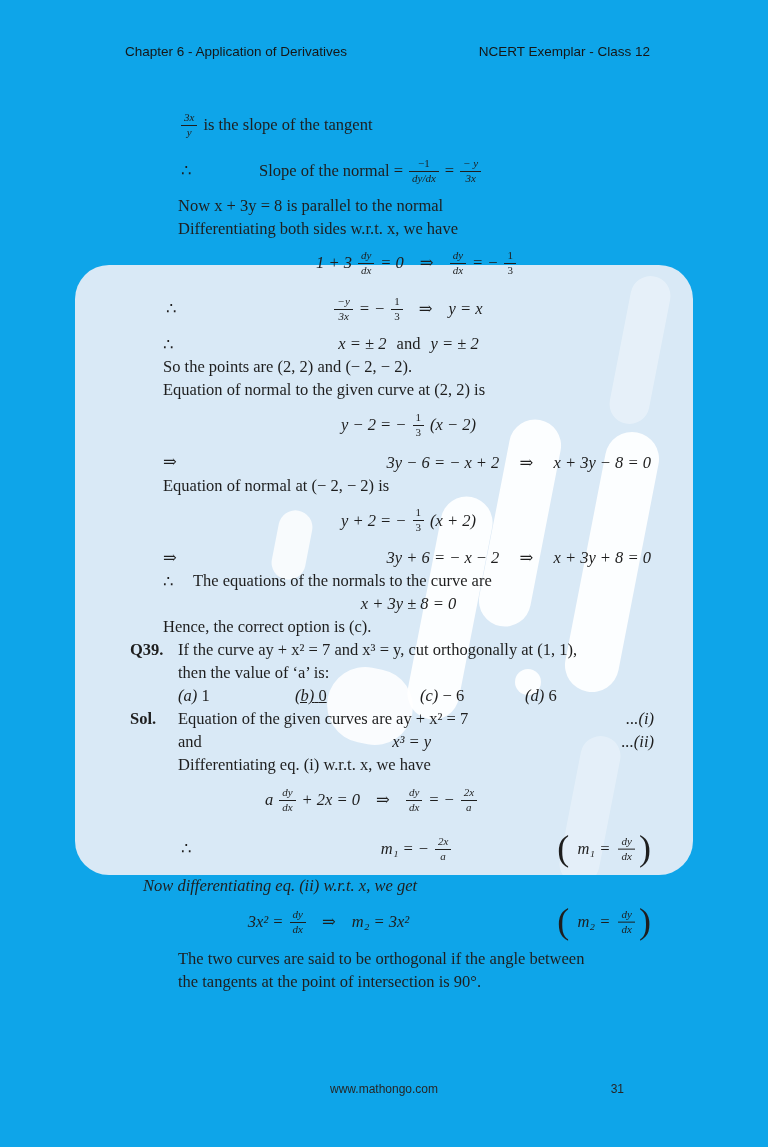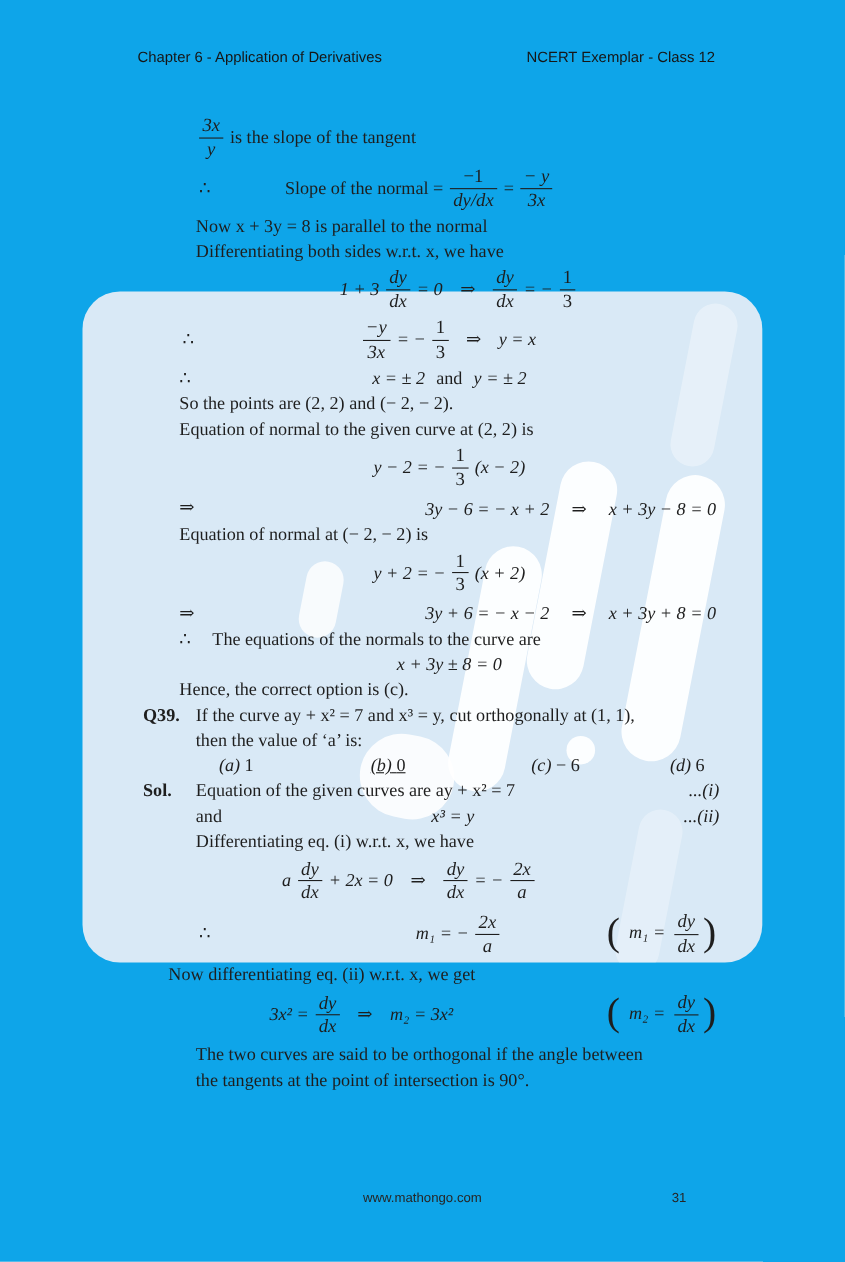--- a/index.html
+++ b/index.html
@@ -43,40 +43,40 @@
 
   
   .content {
     position:absolute; left:130px; top:102px; width:524px; z-index:1;
     font-size:16.5px; line-height:22px;
   }
   .m { font-style:italic; }
   .row { position:relative; }
   .ind1 { margin-left:48px; }   
   .ind2 { margin-left:33px; }   
-  .ind3 { margin-left:23px; }   
+  .ind3 { margin-left:13px;font-style:italic; }   
   .lead { position:absolute; left:0; top:50%; transform:translateY(-50%); font-style:normal; }
   .ctr { text-align:center; }
   .rgt { text-align:right; }
   .fr-row { display:flex; align-items:center; height:46px; }
   .fr-row-c { height:46px; display:flex; align-items:center; justify-content:center; }
   .eq > span, .eq > .frac { margin:0 3px; vertical-align:middle; }
   .arrow { margin:0 13px !important; font-style:normal; }
 
-  .frac { display:inline-block; vertical-align:middle; text-align:center; line-height:1.08; font-size:17px; }
+  .frac { display:inline-block; vertical-align:middle; text-align:center; line-height:1.08; font-size:11px; }
   .frac .num { display:block; border-bottom:1.4px solid #1e1e1e; padding:0 3px 1px; }
   .frac .den { display:block; padding:1px 3px 0; }
 
   .rightp { position:absolute; right:0; top:50%; transform:translateY(-50%); white-space:nowrap; }
   .bigp { font-size:36px; font-style:normal; font-weight:400; vertical-align:middle; line-height:0; position:relative; top:-2px; }
 
   .qa-row { display:flex; }
   .qa-label { width:48px; font-weight:bold; flex:none; }
   .opts { display:flex; }
-  .opts .opt { flex:none;margin-left:21px; }
+  .opts .opt { flex:none; }
   .o1 { width:117px; } .o2 { width:125px;text-decoration:underline; } .o3 { width:105px; }
   .flex3 { display:flex; }
   .flex3 .mid { flex:1; text-align:center; }
   .tline { line-height:23px; }
 </style>
 </head>
 <body>
 
 <div class="page">
 

